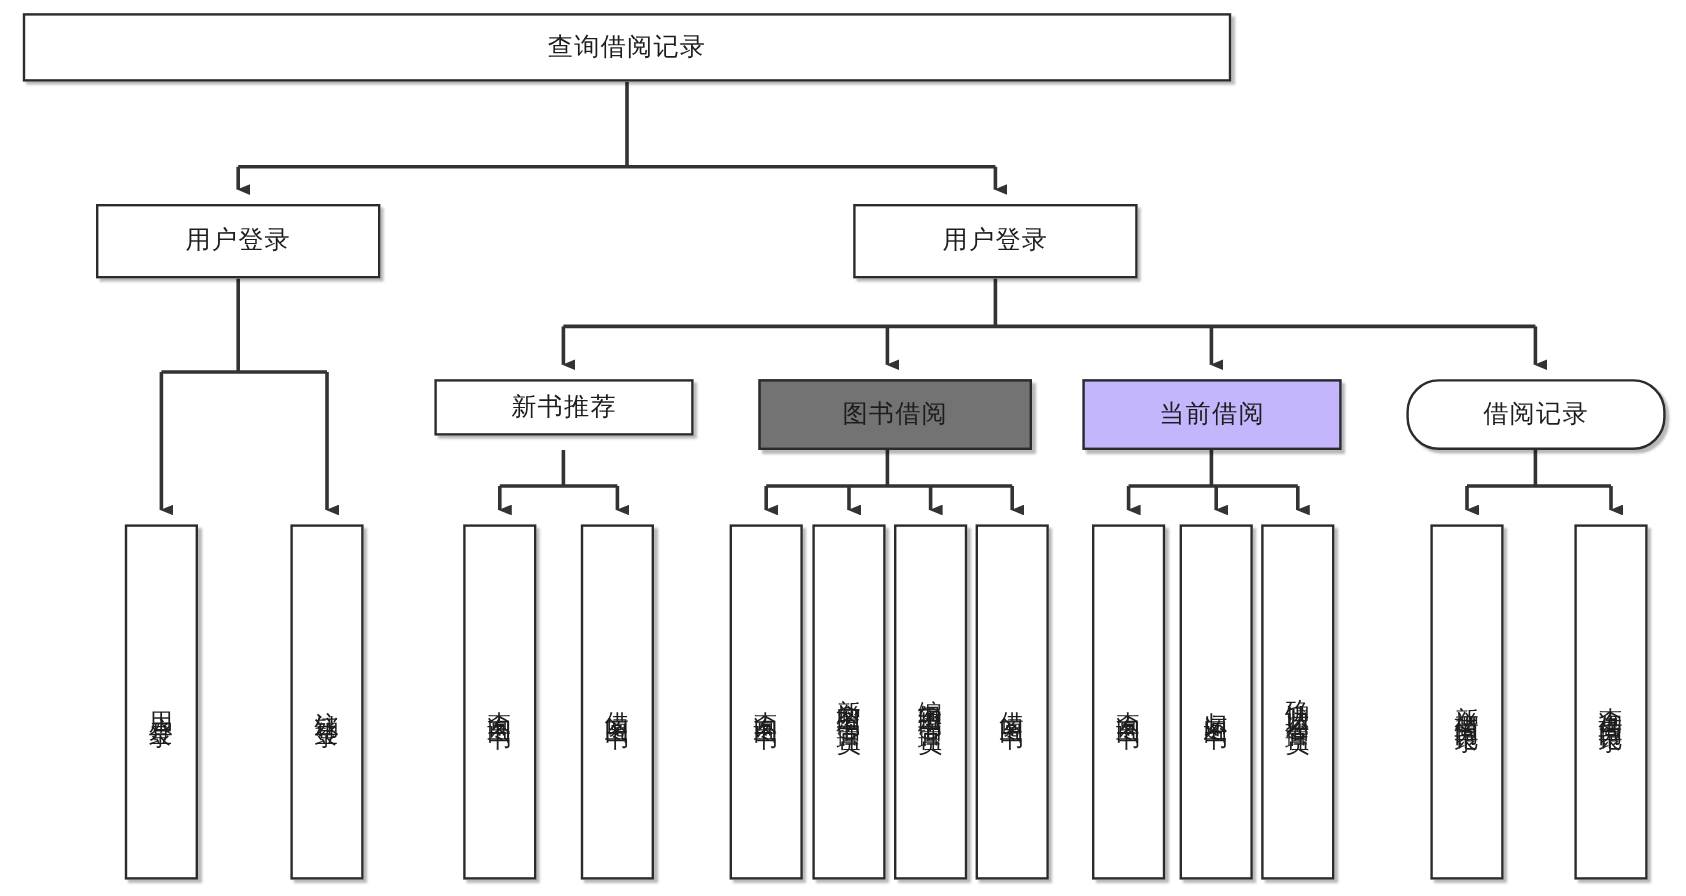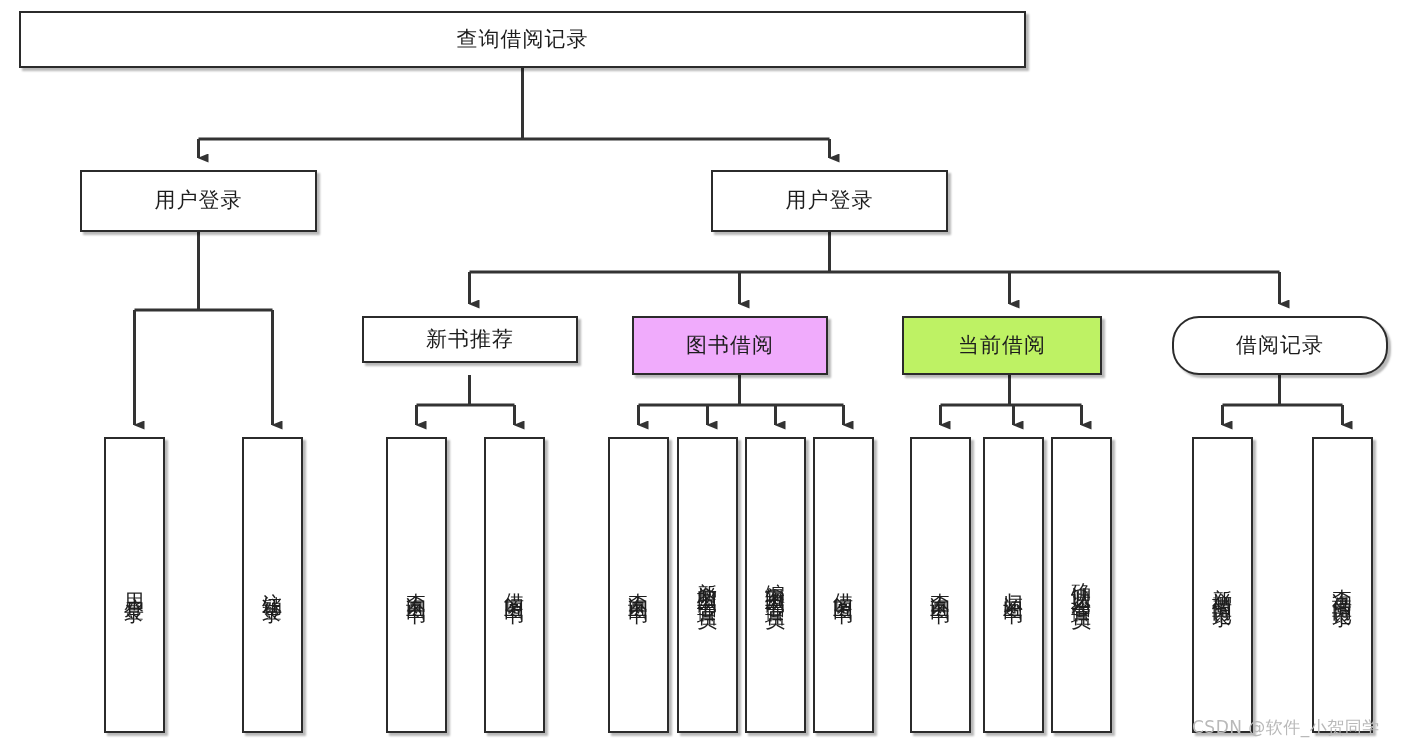--- a/index.html
+++ b/index.html
@@ -117,24 +117,24 @@
       </div>
       <div class="node-box" style="left: 80px; top: 170px; width: 237px; height: 62px; border-color: rgb(43, 43, 43); background: rgb(255, 255, 255);">
         <span class="node-label" style="color: rgb(29, 29, 29);">用户登录</span>
       </div>
       <div class="node-box" style="left: 711px; top: 170px; width: 237px; height: 62px; border-color: rgb(43, 43, 43); background: rgb(255, 255, 255);">
         <span class="node-label" style="color: rgb(29, 29, 29);">用户登录</span>
       </div>
       <div class="node-box" style="left: 362px; top: 316px; width: 216px; height: 47px; border-color: rgb(43, 43, 43); background: rgb(255, 255, 255);">
         <span class="node-label" style="color: rgb(29, 29, 29);">新书推荐</span>
       </div>
-      <div class="node-box" style="left: 632px; top: 316px; width: 196px; height: 59px; border-color: rgb(43, 43, 43); background: #f0abfc;">
+      <div class="node-box" style="left: 632px; top: 316px; width: 228px; height: 59px; border-color: rgb(43, 43, 43); background: #737373;">
         <span class="node-label" style="color: rgb(29, 29, 29);">图书借阅</span>
       </div>
-      <div class="node-box" style="left: 902px; top: 316px; width: 200px; height: 59px; border-color: rgb(43, 43, 43); background: #bef264;">
+      <div class="node-box" style="left: 902px; top: 316px; width: 216px; height: 59px; border-color: rgb(43, 43, 43); background: #c4b5fd;">
         <span class="node-label" style="color: rgb(29, 29, 29);">当前借阅</span>
       </div>
       <div class="node-box" style="left: 1172px; top: 316px; width: 216px; height: 59px; border-color: rgb(43, 43, 43); background: rgb(255, 255, 255); border-radius: 27px;">
         <span class="node-label" style="color: rgb(29, 29, 29);">借阅记录</span>
       </div>
       <div class="node-box leaf-box" style="left: 104px; top: 437px; width: 61px; height: 296px; border-color: rgb(43, 43, 43); background: rgb(255, 255, 255);">
         <span class="node-label vertical" style="color: rgb(29, 29, 29);">用户登录</span>
       </div>
       <div class="node-box leaf-box" style="left: 242px; top: 437px; width: 61px; height: 296px; border-color: rgb(43, 43, 43); background: rgb(255, 255, 255);">
         <span class="node-label vertical" style="color: rgb(29, 29, 29);">注销登录</span>
@@ -167,15 +167,14 @@
         <span class="node-label vertical" style="color: rgb(29, 29, 29);">确认归还（管理员）</span>
       </div>
       <div class="node-box leaf-box" style="left: 1192px; top: 437px; width: 61px; height: 296px; border-color: rgb(43, 43, 43); background: rgb(255, 255, 255);">
         <span class="node-label vertical" style="color: rgb(29, 29, 29);">新增借阅记录</span>
       </div>
       <div class="node-box leaf-box" style="left: 1312px; top: 437px; width: 61px; height: 296px; border-color: rgb(43, 43, 43); background: rgb(255, 255, 255);">
         <span class="node-label vertical" style="color: rgb(29, 29, 29);">查询借阅记录</span>
       </div>
     </div>
 
-  <div class="watermark" style="left: 1192px; top: 716px; color: rgb(185, 185, 185);">CSDN @软件_小贺同学</div>
 
 </div>
 
 </body></html>

